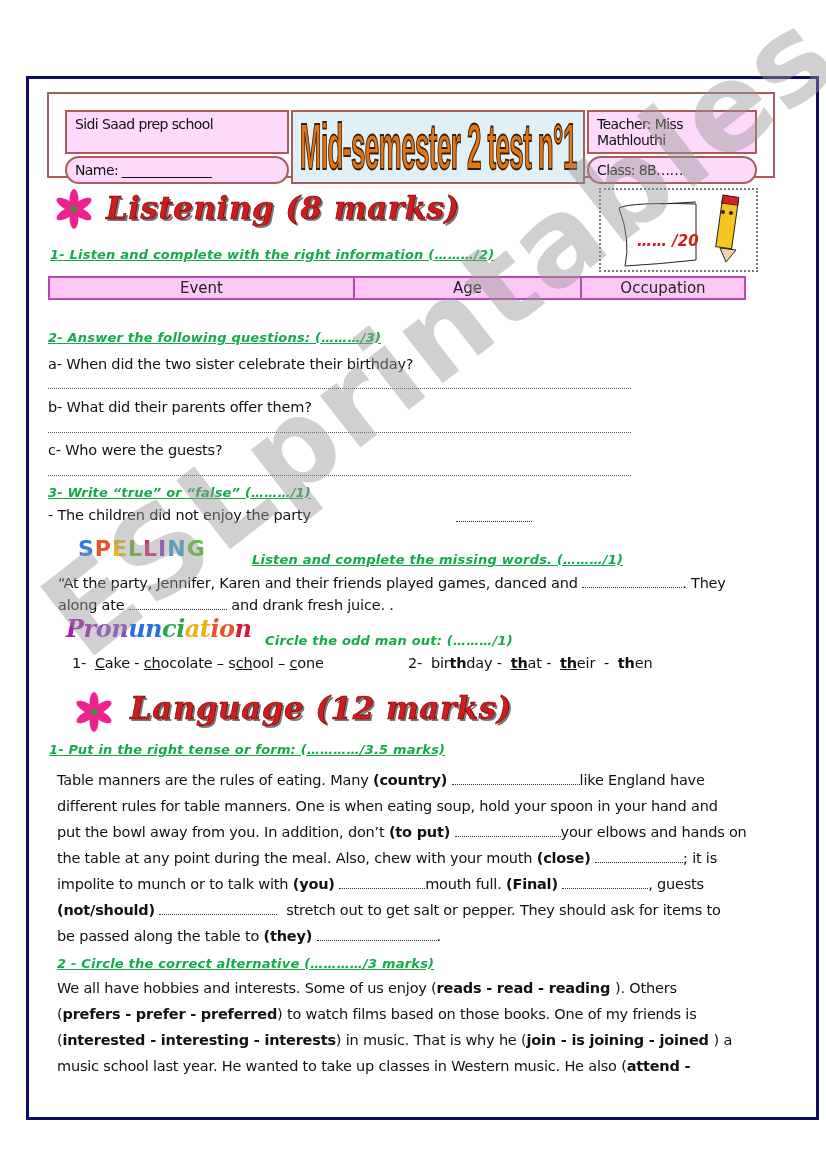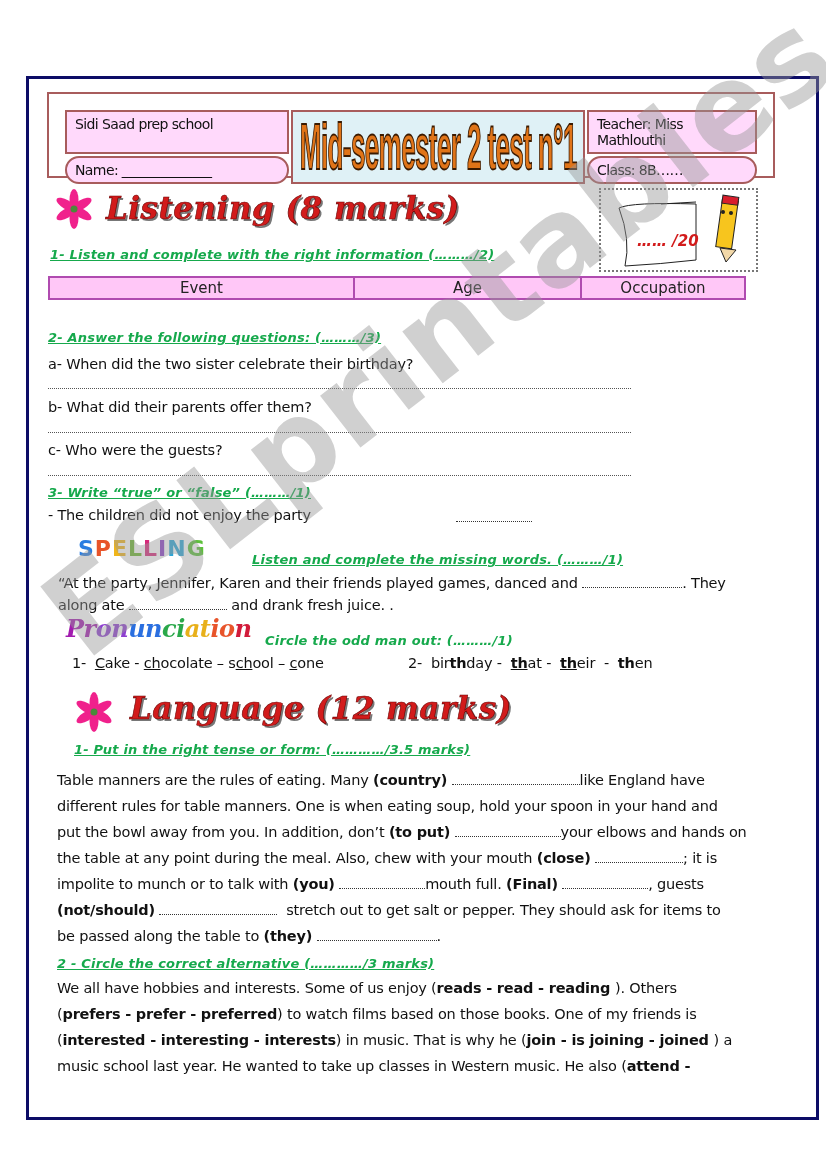--- a/index.html
+++ b/index.html
@@ -152,21 +152,21 @@
       <ellipse rx="4.5" ry="11" cy="-9" transform="rotate(60)"></ellipse>
     <ellipse rx="4.5" ry="11" cy="-9" transform="rotate(120)"></ellipse>
       <ellipse rx="4.5" ry="11" cy="-9" transform="rotate(180)"></ellipse>
     <ellipse rx="4.5" ry="11" cy="-9" transform="rotate(240)"></ellipse>
       <ellipse rx="4.5" ry="11" cy="-9" transform="rotate(300)"></ellipse>
   </g>
     <circle cx="20" cy="20" r="3.5" fill="#4a8a3a"></circle>
 </svg>
 <div class="sect" style="left:130px;top:690px">Language (12 marks)</div>
 
-<div class="task" style="left:74px;top:742px">1- Put in the right tense or form: (…………/3.5 marks)</div>
+<div class="task" style="left:49px;top:742px">1- Put in the right tense or form: (…………/3.5 marks)</div>
 
 <div class="body" style="left:57px;top:772px">
   <span>Table manners are the rules of eating. Many </span><b>(country)</b>
   <span class="dots" style="width:128px"></span><span>like England have</span>
 </div>
 <div class="body" style="left:57px;top:798px">different rules for table manners. One is when eating soup, hold your spoon in your hand and</div>
 <div class="body" style="left:57px;top:824px">
   <span>put the bowl away from you. In addition, don’t </span><b>(to put)</b>
   <span class="dots" style="width:106px"></span><span>your elbows and hands on</span>
 </div>

